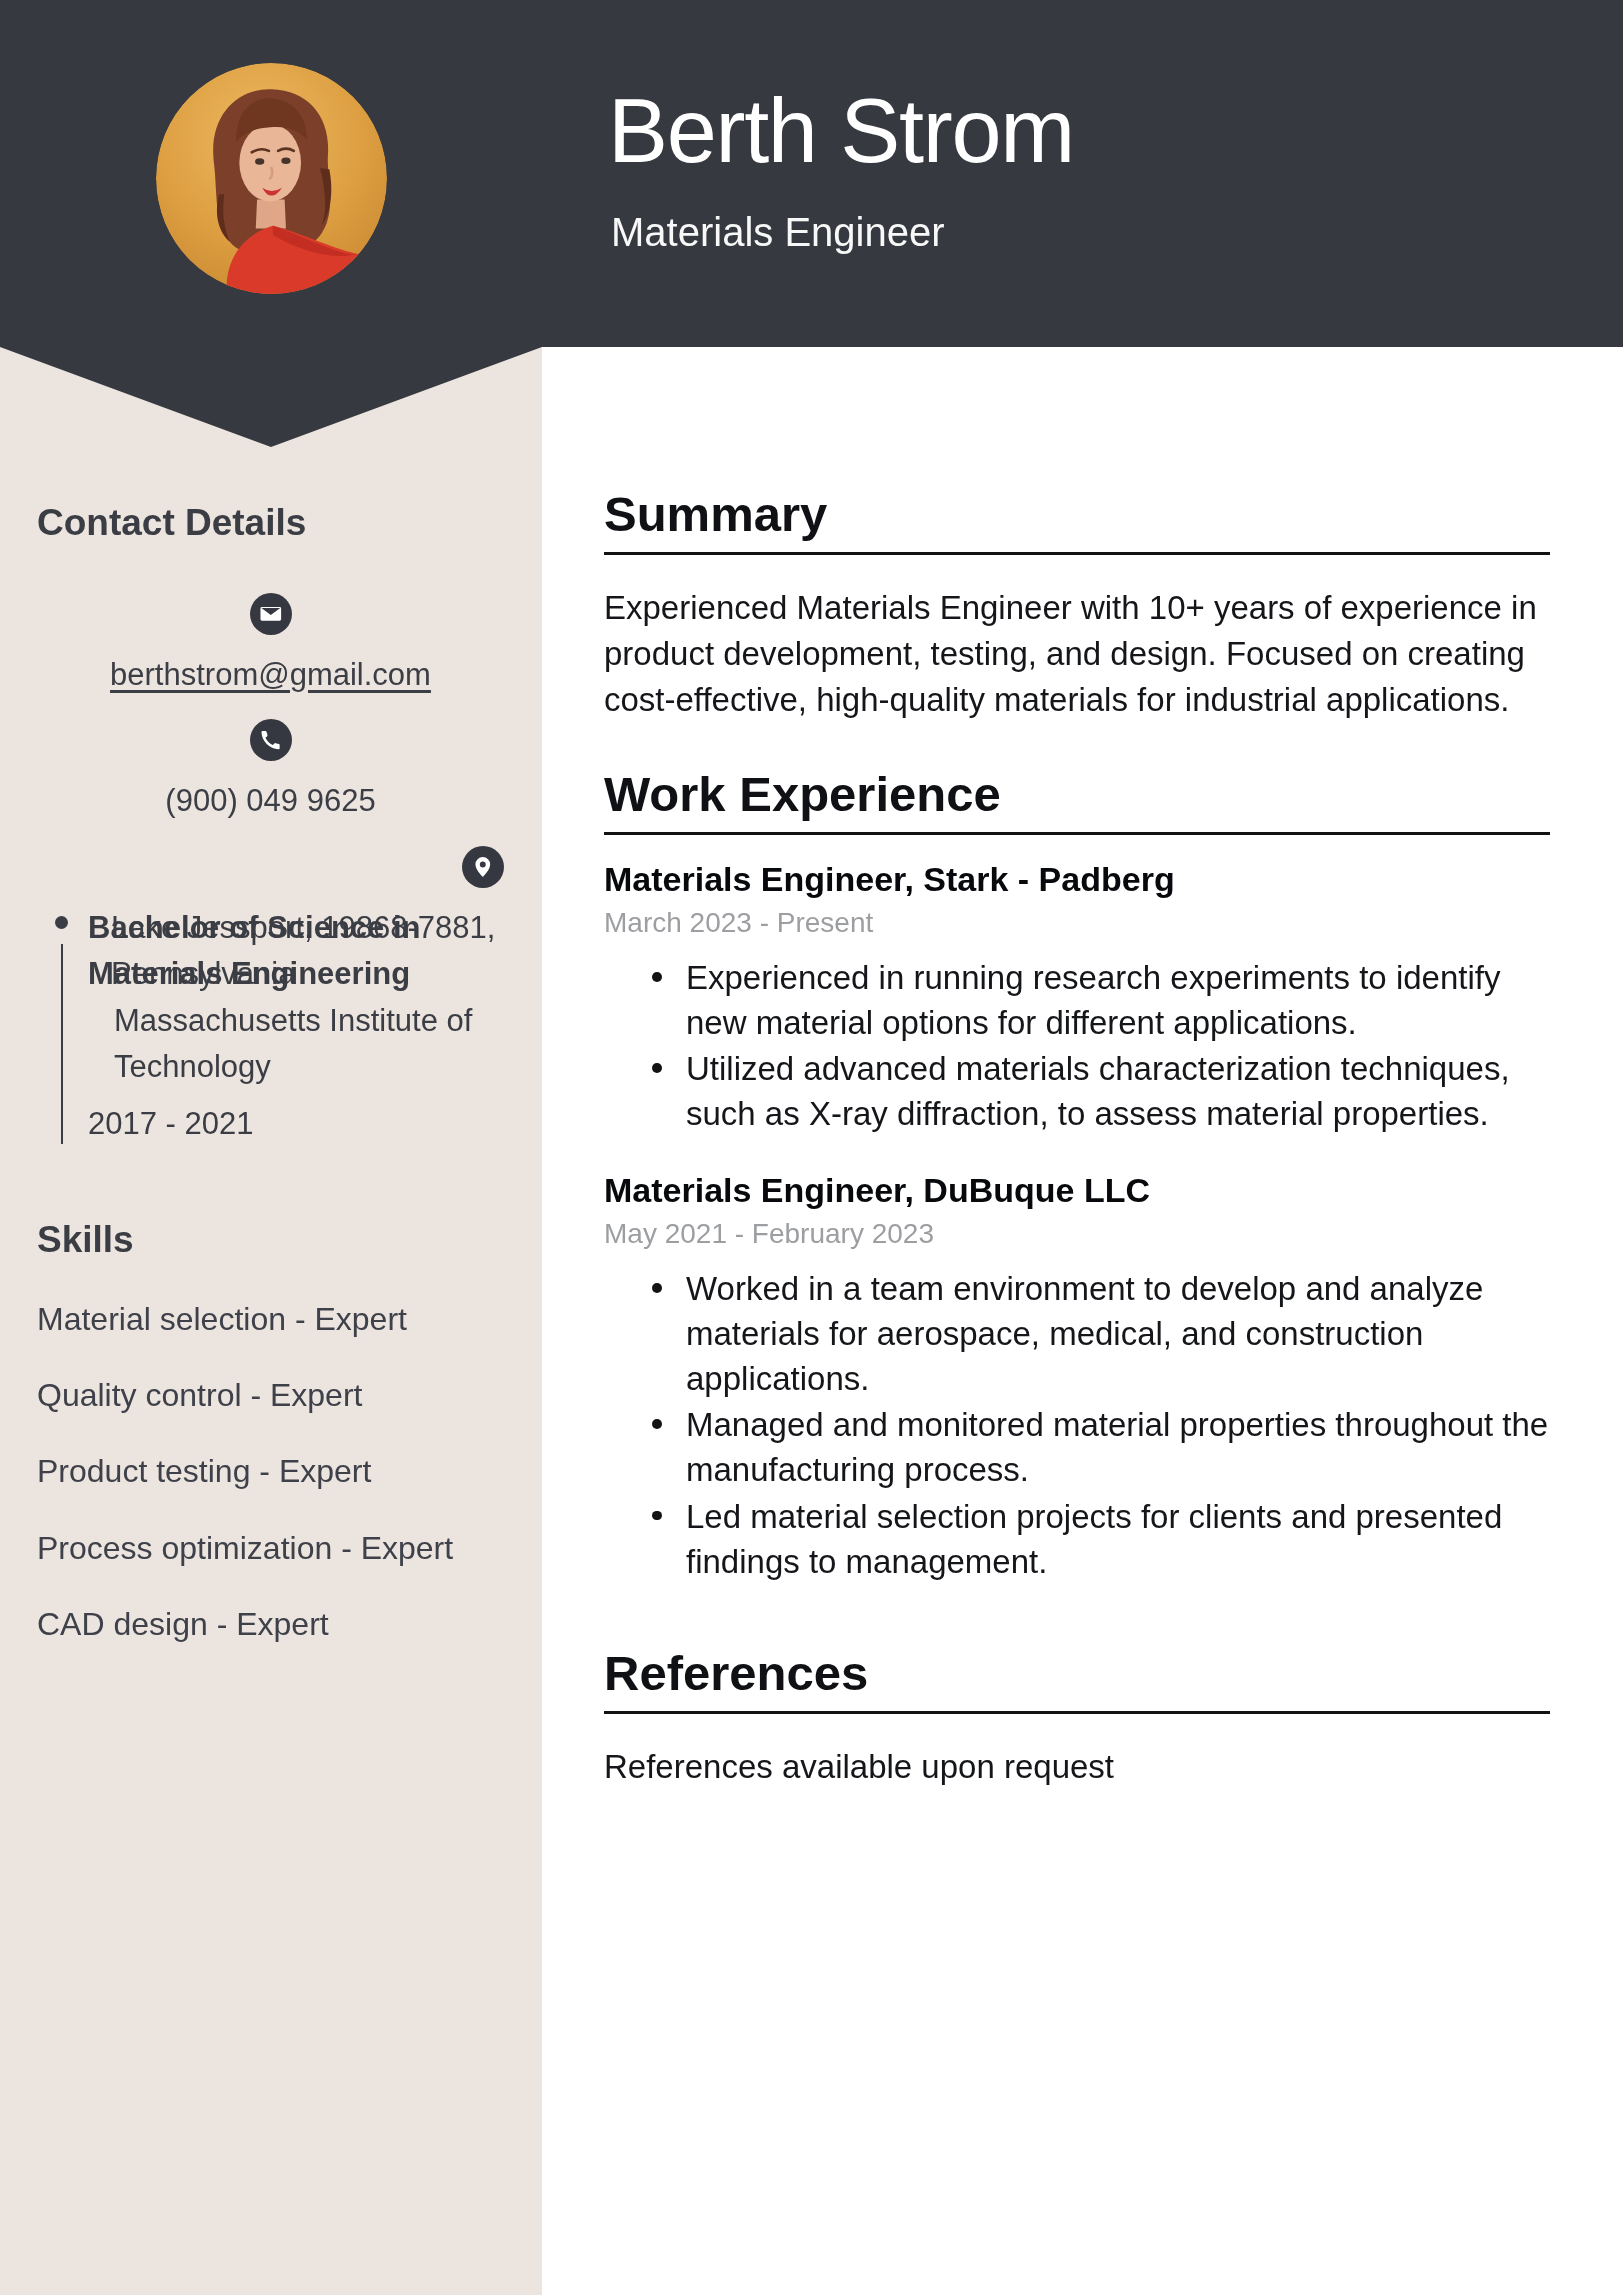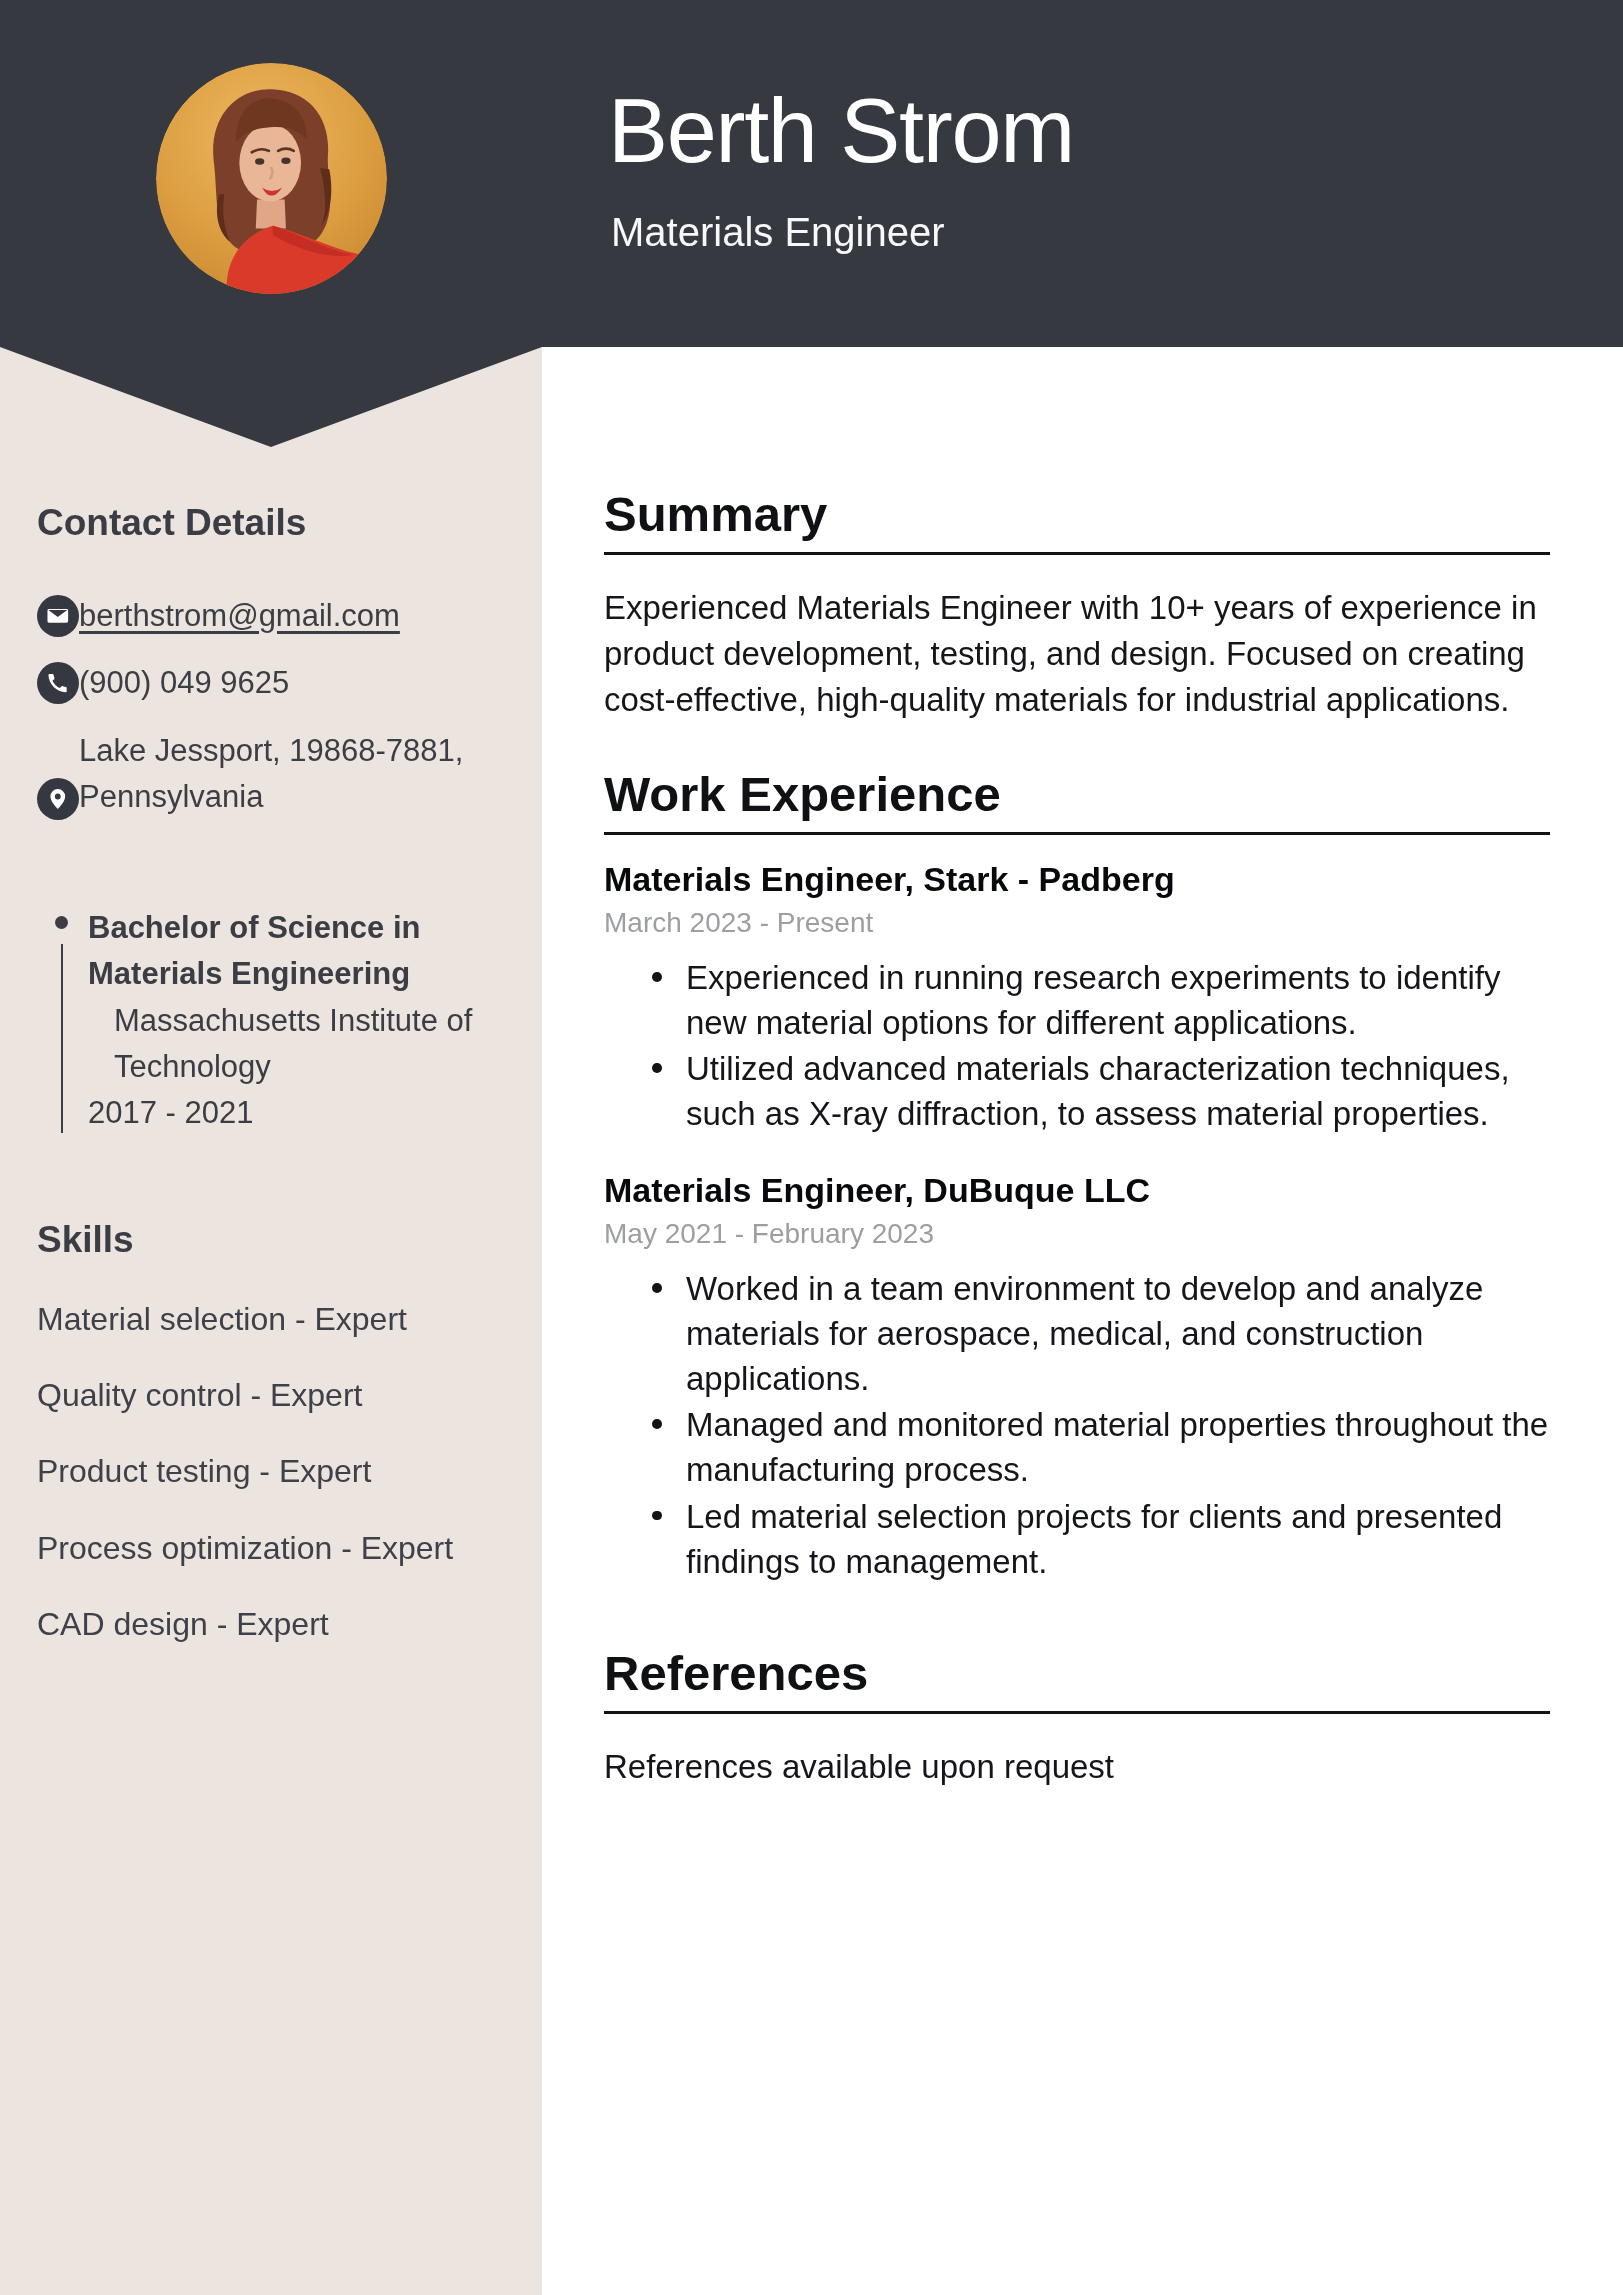--- a/index.html
+++ b/index.html
@@ -25,34 +25,34 @@
     font-size:90px;font-weight:400;letter-spacing:-1.3px;line-height:1.1;white-space:nowrap;
   }
   .job-title-header{
     position:absolute;left:611px;top:208px;z-index:3;color:#f8f8f8;
     font-size:40px;font-weight:400;line-height:1.2;white-space:nowrap;
   }
   
   .side-sec{position:absolute;z-index:4;left:37px;width:467px;color:#3b3d45;}
   .side-sec h3{margin:0;font-size:37px;font-weight:700;color:#3b3d45;line-height:1.15;}
   .contact-rows{margin-top:48px;}
-  .crow{display:flex;align-items:center;margin-bottom:21.6px;}
+  .crow{display:flex;gap:17px;align-items:center;margin-bottom:21.6px;flex-direction:column;}
   .crow.top{align-items:flex-end;}
   .cicon{flex:0 0 42px;width:42px;height:42px;border-radius:50%;background:#363841;
          display:flex;align-items:center;justify-content:center;}
   .cicon svg{width:23.6px;height:23.6px;display:block;}
   .ctext{font-size:31px;line-height:46px;color:#3c3e46;max-width:393px;}
   a.ctext{color:#3c3e46;text-decoration:underline;text-underline-offset:4.6px;}
   .edu-item{position:relative;margin-top:42px;padding-left:51px;}
   .edu-item::before{content:'';position:absolute;left:18.3px;top:10.5px;width:13px;height:13px;
     border-radius:50%;background:#3b3d45;}
   .edu-item::after{content:'';position:absolute;left:23.6px;top:39px;bottom:2.6px;width:2.6px;background:#3b3d45;}
   .edu-degree{font-size:31px;font-weight:700;line-height:46px;color:#3b3d45;}
   .edu-school{font-size:31px;font-weight:400;line-height:46px;margin-top:0.7px;margin-left:26px;}
-  .edu-years{font-size:31px;font-weight:400;line-height:46px;margin-top:0;}
+  .edu-years{font-size:31px;font-weight:400;line-height:46px;margin-top:11px;}
   .skills-list{list-style:none;margin:38px 0 0 0;padding:0;}
   .skills-list li{font-size:32px;line-height:1.2;color:#3f414a;margin-bottom:38px;}
   
   .main-sec{position:absolute;left:604px;width:946px;z-index:4;color:#15161a;}
   .main-sec h2{
     margin:0;font-size:49px;font-weight:600;color:#101114;line-height:1;
     padding-bottom:13px;border-bottom:3.9px solid #131313;
   }
   .main-sec p.body{margin:30px 0 0 0;font-size:33px;line-height:46px;color:#15161a;}
   .sec-summary{top:490px;}

